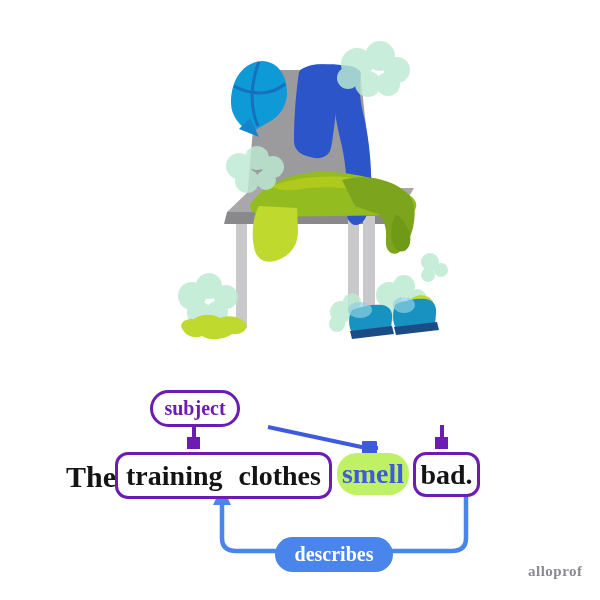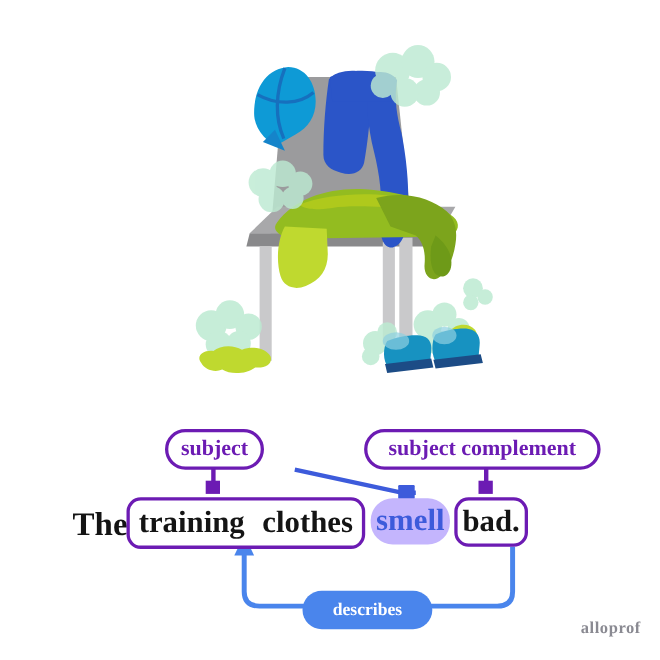--- a/index.html
+++ b/index.html
@@ -12,27 +12,27 @@
     position:absolute;display:flex;align-items:center;justify-content:center;
     background:#ffffff;font-weight:700;white-space:nowrap;box-sizing:border-box;
   }
   .label-pill{border:3px solid #6C1BB3;border-radius:20px;color:#6C1BB3;font-size:20px;}
   .label-pill.blue{border-color:#3D5BDB;color:#3D5BDB;z-index:6;}
   .word-box{
     position:absolute;display:flex;align-items:center;justify-content:center;
     background:#ffffff;border:3.5px solid #6C1BB3;border-radius:13px;
     color:#141414;font-weight:700;font-size:28px;white-space:nowrap;box-sizing:border-box;z-index:5;
   }
-  .word-box.highlight{border:none;background:#c4b5fd;color:#3D5BDB;border-radius:20px;}
+  .word-box.highlight{border:none;background:#bef264;color:#3D5BDB;border-radius:20px;}
   .determiner{
     position:absolute;color:#141414;font-weight:700;font-size:30px;z-index:5;
   }
   .describes-pill{
     position:absolute;display:flex;align-items:center;justify-content:center;
-    background:#4A85EC;color:#ffffff;font-weight:700;font-size:16px;
+    background:#4A85EC;color:#ffffff;font-weight:700;font-size:20px;
     border-radius:18px;z-index:6;white-space:nowrap;
   }
   .watermark{
     position:absolute;color:#8A8A92;font-weight:700;font-size:15px;letter-spacing:.5px;z-index:4;
   }
 </style>
 </head>
 <body>
 
 <div class="stage">
@@ -136,23 +136,20 @@
 
     <g>
       <path d="M466,497 L466,538 Q466,551 452,551 L236,551 Q222,551 222,538 L222,502" fill="none" stroke="#4A85EC" stroke-width="4.5"></path>
       <path d="M222,486 L231,505 L213,505 Z" fill="#4A85EC"></path>
     </g>
   </svg>
 
   <div class="pill label-pill" style="left:150px;top:390px;width:90px;height:37px;">
     <span>subject</span>
   </div>
-  <div class="pill label-pill" style="left:331px;top:390px;width:215px;height:37px;">
-    <span>subject complement</span>
-  </div>
 
   <div class="determiner" style="left:66px;top:460px;">The</div>
 
   <div class="word-box" style="left:115px;top:452px;width:217px;height:47px;word-spacing:9px;">
     <span>training clothes</span>
   </div>
   <div class="word-box highlight" style="left:337px;top:453px;width:72px;height:42px;">
     <span>smell</span>
   </div>
   <div class="word-box" style="left:413px;top:452px;width:67px;height:45px;">

